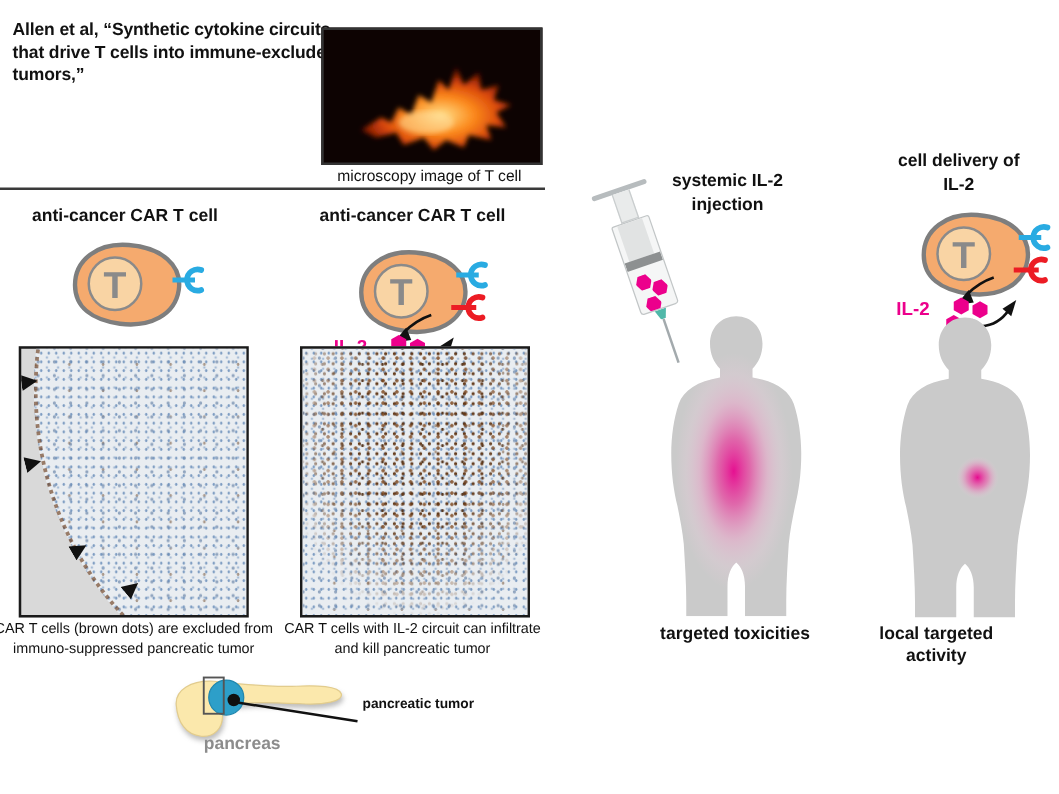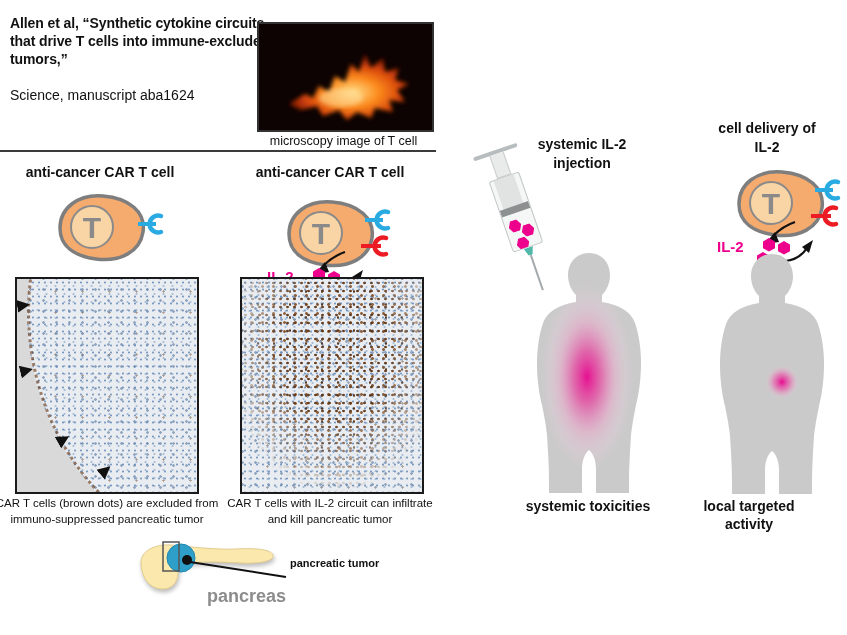--- a/index.html
+++ b/index.html
@@ -55,31 +55,30 @@
     clip-path:polygon(25% 0,75% 0,100% 50%,75% 100%,25% 100%,0 50%);}
   .syr-hub{width:12px;height:9px;background:#50b8a9;clip-path:polygon(10% 0,90% 0,66% 100%,34% 100%);}
   .syr-needle{width:2px;height:42px;background:#a3aaad;}
 
   
   .rc-head{font-weight:bold;font-size:14px;text-align:center;line-height:1.35;}
   .rc-cap{font-weight:bold;font-size:14px;text-align:center;line-height:1.3;}
 
   
   .tumor-label{left:290px;top:557px;width:118px;font-weight:bold;font-size:11px;line-height:1.12;}
-  .organ-label{left:163px;top:586px;width:120px;font-weight:bold;font-size:18px;color:#8c8c8c;margin-left:44px;}
+  .organ-label{left:163px;top:586px;width:120px;font-weight:bold;font-size:14px;color:#8c8c8c;}
 </style>
 </head>
 <body>
 
 <div id="canvas">
 
   <div class="abs citation">
     <div class="cit-title">Allen et al, “Synthetic cytokine circuits that drive T cells into immune-excluded tumors,”</div>
     <div class="cit-src">
-      <div>Science, manuscript aba1624</div>
     </div>
   </div>
 
   <div class="abs micro-fig">
     <svg width="173" height="106" viewBox="0 0 173 106">
       <defs>
         <radialGradient id="fireG" cx="53%" cy="58%" r="55%">
           <stop offset="0%" style="stop-color:#ffe08a"></stop>
           <stop offset="40%" style="stop-color:#fc8a1c"></stop>
           <stop offset="72%" style="stop-color:#d9470b"></stop>
@@ -187,21 +186,21 @@
         <stop offset="82%" style="stop-color:#F2CCE0;stop-opacity:.22"></stop>
         <stop offset="100%" style="stop-color:#F2CCE0;stop-opacity:0"></stop>
       </radialGradient>
       <clipPath id="bodyA">
           <path d="M66,2 C78,2 87,11 87,24 C87,32 84,39 79,44 L79,51 C97,54 108,61 112,72 C116,84 118,98 118,112 C118,128 116,142 113,154 C111,164 109,174 108,184 C107,200 106,216 106,230 L106,242 L73,242 L73,218 C73,209 70,202 66,199 C62,202 59,209 59,218 L59,242 L26,242 L26,230 C26,216 25,200 24,184 C23,174 21,164 19,154 C16,142 14,128 14,112 C14,98 16,84 20,72 C24,61 35,54 53,51 L53,44 C48,39 45,32 45,24 C45,11 54,2 66,2 Z"></path>
         </clipPath>
     </defs>
     <path style="fill:var(--silhouette,#CACACA)" d="M66,2 C78,2 87,11 87,24 C87,32 84,39 79,44 L79,51 C97,54 108,61 112,72 C116,84 118,98 118,112 C118,128 116,142 113,154 C111,164 109,174 108,184 C107,200 106,216 106,230 L106,242 L73,242 L73,218 C73,209 70,202 66,199 C62,202 59,209 59,218 L59,242 L26,242 L26,230 C26,216 25,200 24,184 C23,174 21,164 19,154 C16,142 14,128 14,112 C14,98 16,84 20,72 C24,61 35,54 53,51 L53,44 C48,39 45,32 45,24 C45,11 54,2 66,2 Z"></path>
     <ellipse cx="64" cy="126" rx="47" ry="95" style="fill:url(#glowA)" clip-path="url(#bodyA)"></ellipse>
   </svg>
-  <div class="abs rc-cap" style="left:508px;top:497px;width:160px;">systemic toxicities</div>
+  <div class="abs rc-cap" style="left:508px;top:497px;width:160px;">targeted toxicities</div>
 
   <div class="abs rc-head" style="left:712px;top:119px;width:110px;">cell delivery of IL-2</div>
 
   <svg class="abs" style="left:703px;top:160px;" width="145" height="108" viewBox="0 0 145 108">
     <path style="fill:var(--cell-fill,#F5AA6E);stroke:var(--outline,#7E7E7E);stroke-width:3.5" d="M36,44 C36,24 54,10 79,12 C105,14 122,28 119,48 C116,68 96,78 72,75 C50,72 36,62 36,44 Z"></path>
     <circle cx="68" cy="43" r="21" style="fill:var(--cell-nucleus,#F9D4A4);stroke:#8a8a8a;stroke-width:2"></circle>
     <text x="68" y="54" text-anchor="middle" style="font:bold 30px 'Liberation Sans',sans-serif;fill:#8a8a8a">T</text>
     <g>
       <line x1="112" y1="30" x2="130" y2="30" style="stroke:var(--receptor-blue,#29ABE2);stroke-width:4"></line>
       <path d="M135,22 A8.5,8.5 0 1 0 135,38" style="fill:none;stroke:var(--receptor-blue,#29ABE2);stroke-width:4.5;stroke-linecap:round"></path>

